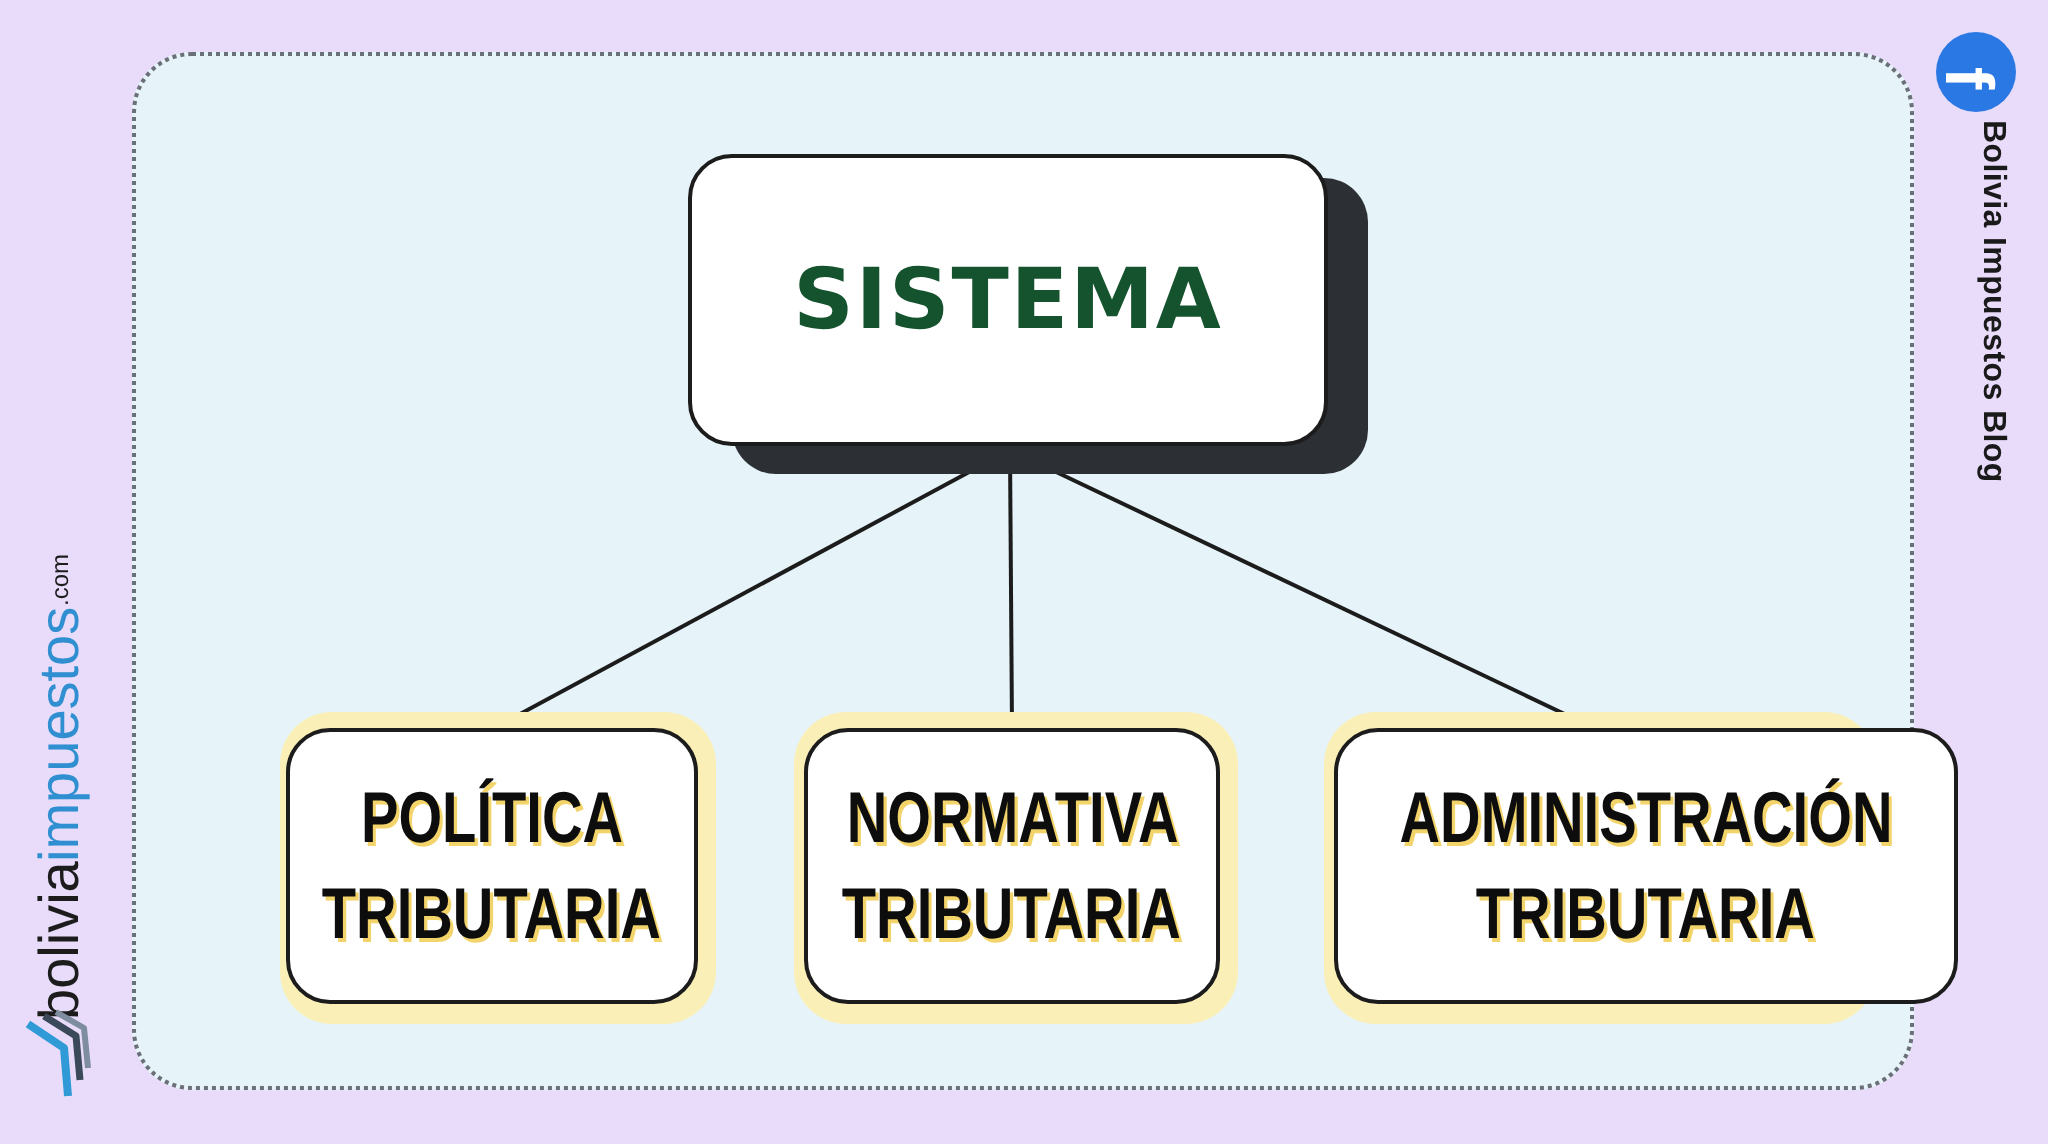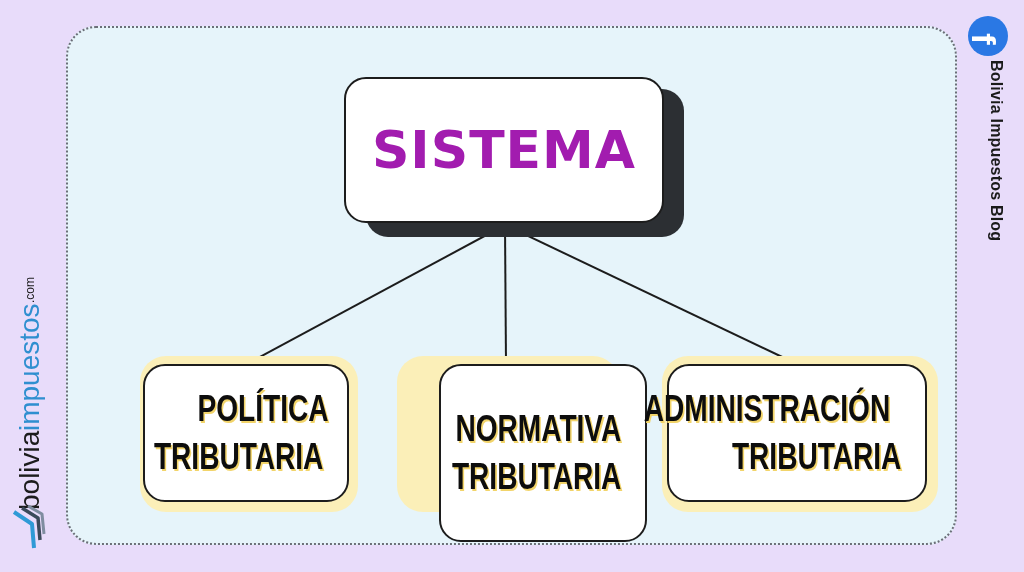--- a/index.html
+++ b/index.html
@@ -22,29 +22,29 @@
     background: #2c2f33; border-radius: 22px;
   }
   .root {
     position: absolute; left: 344px; top: 77px; width: 320px; height: 146px;
     background: #ffffff; border: 2px solid #1c1c1c; border-radius: 22px;
     box-sizing: border-box;
     display: flex; flex-direction: column; align-items: center; justify-content: center;
   }
   .root span {
     font-family: "DejaVu Sans", sans-serif; font-weight: bold;
-    color: #a21caf; font-size: 52px; line-height: 54px; letter-spacing: 1px;
+    color: #14532d; font-size: 42px; line-height: 54px; letter-spacing: 1px;
   }
   .child-glow {
     position: absolute; background: #fbefb8; border-radius: 26px;
   }
   .child {
     position: absolute; background: #ffffff; border: 2px solid #1c1c1c;
     border-radius: 22px; box-sizing: border-box;
-    display: flex; flex-direction: column; align-items: flex-end; justify-content: center;
+    display: flex; flex-direction: column; align-items: center; justify-content: center;
   }
   .child span {
     font-family: "Liberation Sans", sans-serif; font-weight: bold;
     color: #0d0d0d; font-size: 36px; line-height: 48px;
     transform: scaleX(0.78); white-space: nowrap;
     text-shadow: 2px 2px 0 #f2d46a;
   }
   .fb-wrap {
     position: absolute; left: 968px; top: 16px; width: 40px; height: 40px;
   }
@@ -87,27 +87,27 @@
   <span>SISTEMA</span>
 </div>
 
 <div class="child-glow" style="left:140px; top:356px; width:218px; height:156px;"></div>
 <div class="child" style="left:143px; top:364px; width:206px; height:138px;">
   <span>POLÍTICA</span>
   <span>TRIBUTARIA</span>
 </div>
 
 <div class="child-glow" style="left:397px; top:356px; width:222px; height:156px;"></div>
-<div class="child" style="left:402px; top:364px; width:208px; height:178px;margin-left:37px;">
+<div class="child" style="left:402px; top:364px; width:208px; height:138px;">
   <span>NORMATIVA</span>
   <span>TRIBUTARIA</span>
 </div>
 
 <div class="child-glow" style="left:662px; top:356px; width:276px; height:156px;"></div>
-<div class="child" style="left:667px; top:364px; width:260px; height:138px;">
+<div class="child" style="left:667px; top:364px; width:312px; height:138px;">
   <span>ADMINISTRACIÓN</span>
   <span>TRIBUTARIA</span>
 </div>
 
 <div class="fb-wrap">
   <div class="fb-icon">
     <span>f</span>
   </div>
 </div>
 <div class="blog-text">Bolivia Impuestos Blog</div>

